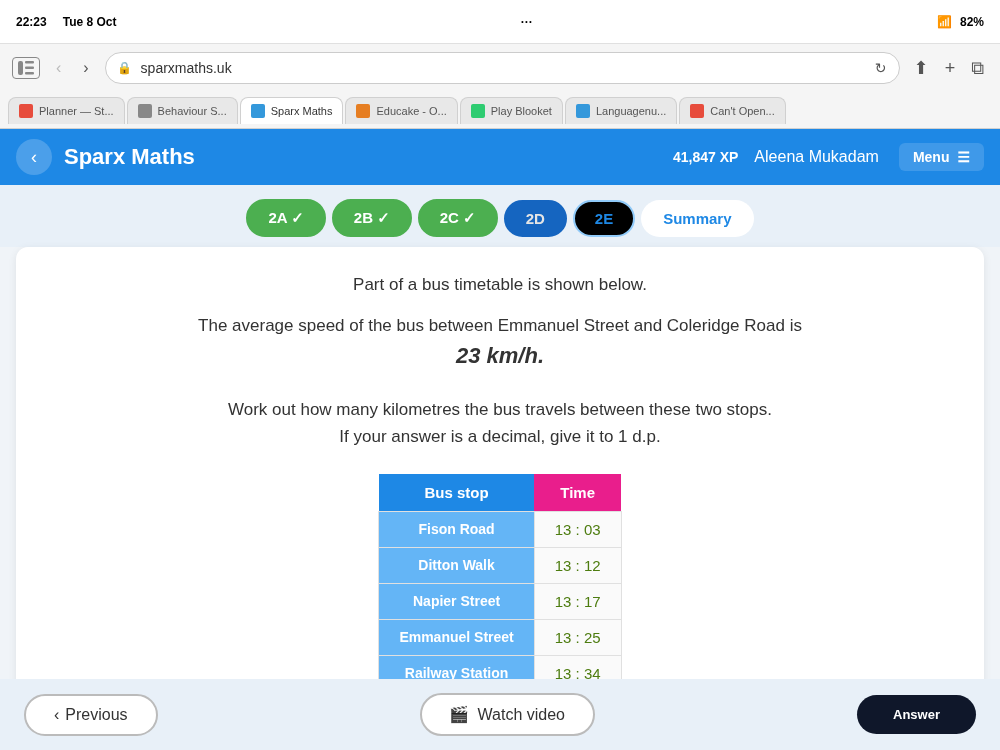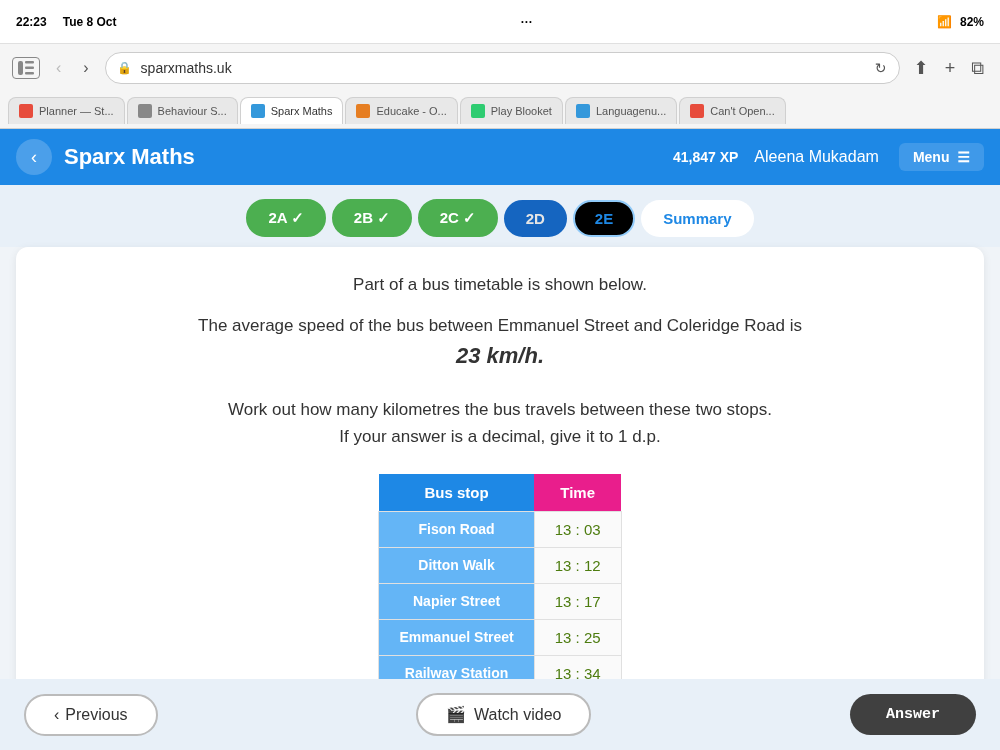--- a/index.html
+++ b/index.html
@@ -273,29 +273,28 @@
       background: white;
       border: 2px solid #bbb;
       border-radius: 24px;
       padding: 10px 28px;
       font-size: 16px;
       color: #333;
       cursor: pointer;
       display: flex; align-items: center; gap: 8px;
     }
     .answer-btn {
-      background: #404040;
+      background: #0f172a;
       border: none;
       border-radius: 24px;
       padding: 12px 36px;
-      font-size: 15px;
+      font-size: 13px;
       font-weight: 700;
       color: white;
       cursor: pointer;
-      font-family: Liberation Mono, monospace;
     }
   </style>
 </head>
 <body>
 
 <div class="status-bar">
   <div class="status-bar-left">
     <span>22:23</span>
     <span>Tue 8 Oct</span>
   </div>

